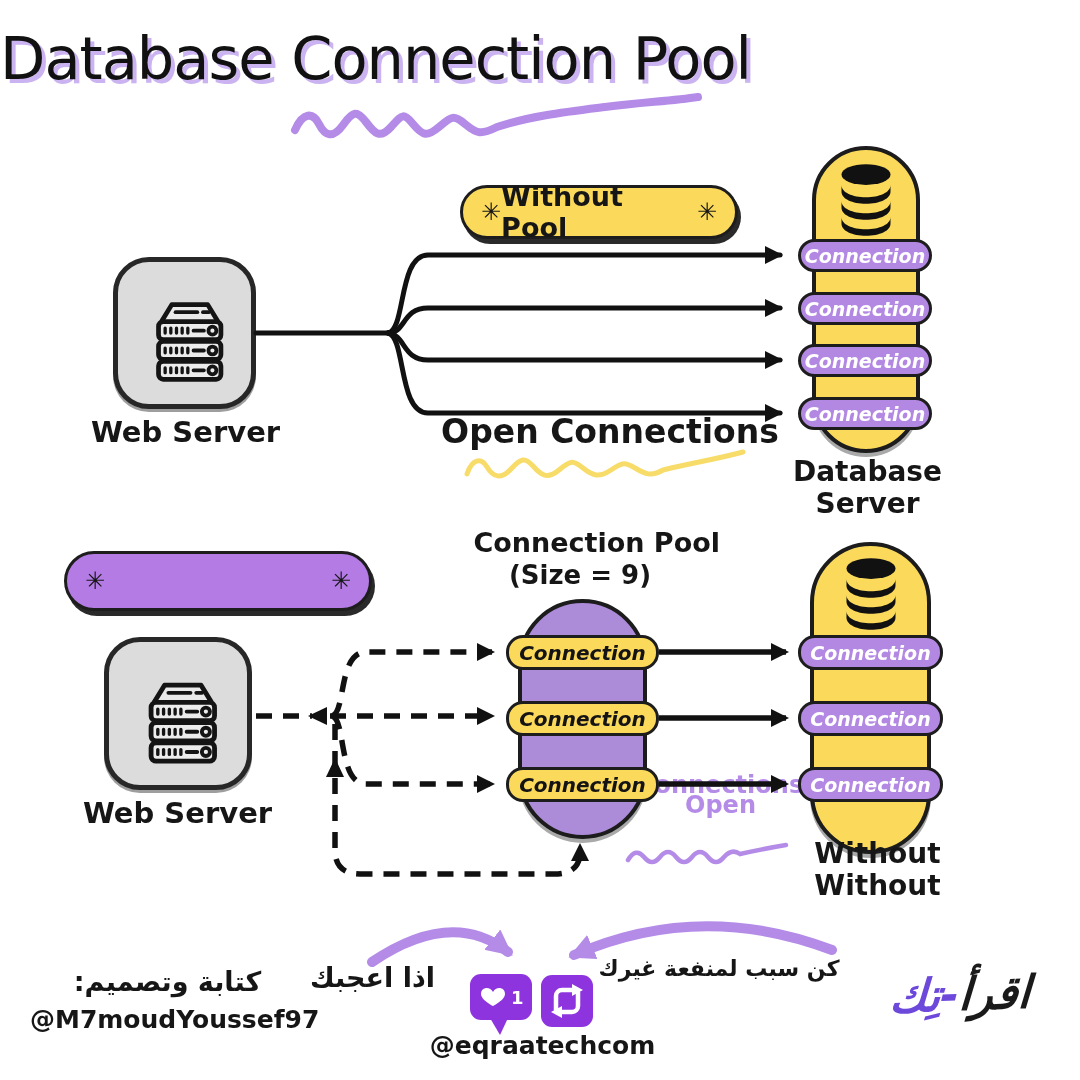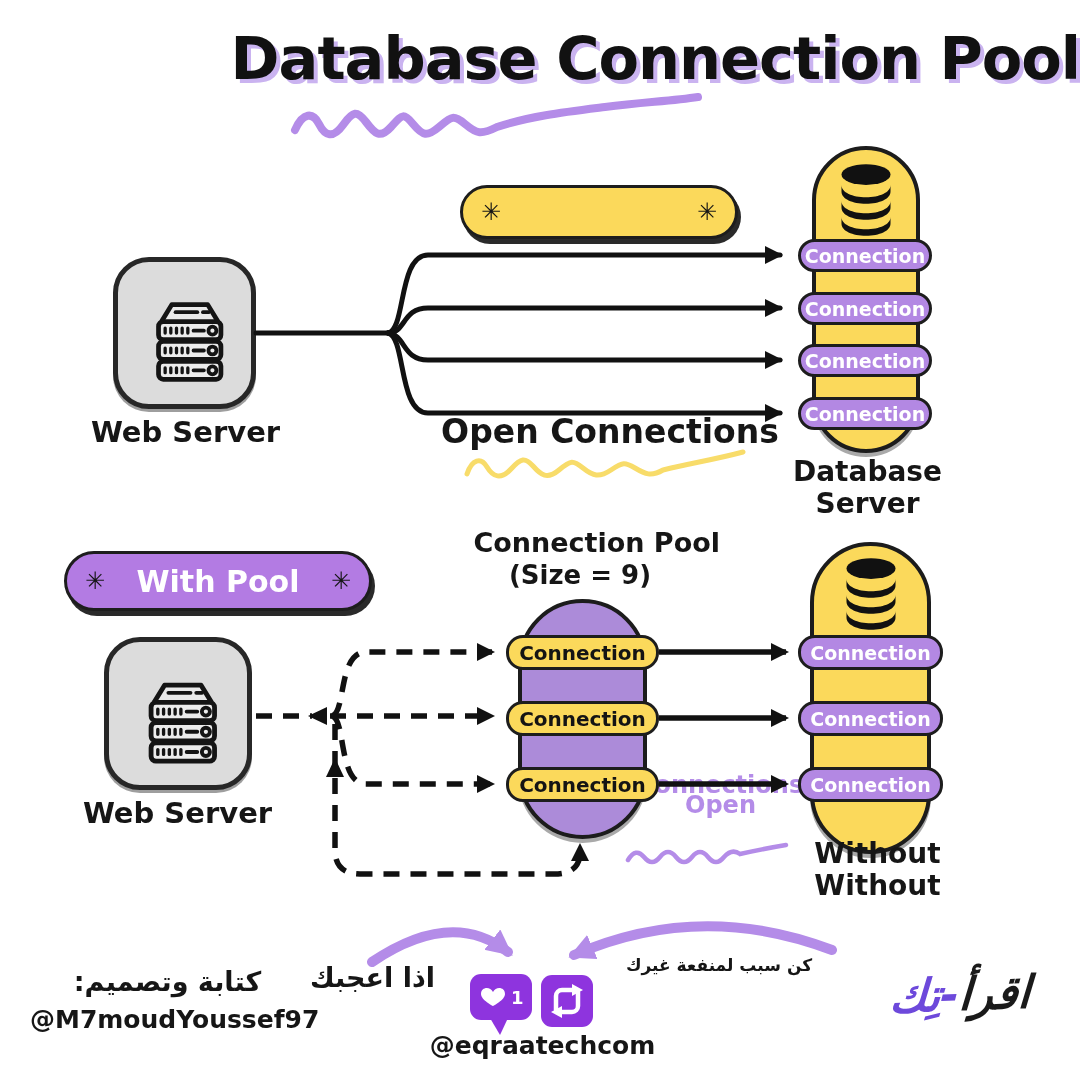--- a/index.html
+++ b/index.html
@@ -4,22 +4,22 @@
 <style>
   html,body{margin:0;padding:0;}
   body{
     width:1080px;height:1080px;position:relative;background:#ffffff;
     font-family:"DejaVu Sans",sans-serif;color:#1a1a1a;overflow:hidden;
   }
   .abs{position:absolute;}
   .lbl{font-weight:bold;color:#161616;text-align:center;line-height:1.15;}
   
   .title{
-    left:0;top:24px;width:1080px;text-align:right;
-    font-size:59px;font-weight:700;letter-spacing:-1px;color:#111;
+    left:0;top:24px;width:1080px;text-align:left;
+    font-size:59px;font-weight:400;letter-spacing:-1px;color:#111;
     text-shadow:4px 4px 0 #cab3f0;z-index:2;
   }
   
   .hbadge{
     display:flex;align-items:center;justify-content:space-between;
     border:3px solid #1d1d1d;border-radius:30px;
     box-shadow:3px 5px 0 #2a2a2a;z-index:4;padding:0 18px;box-sizing:border-box;
   }
   .hbadge .ast{font-size:24px;color:#151515;font-weight:bold;}
   .badge-without{left:460px;top:185px;width:278px;height:54px;background:#FBD95B;}
@@ -37,41 +37,42 @@
     background:#FBD95B;border:4px solid #1c1c1c;border-radius:70px;
     z-index:1;box-sizing:border-box;box-shadow:0 4px 0 rgba(40,40,40,0.4);
   }
   .pool-pill{
     background:#AC8BD9;border:4px solid #1c1c1c;border-radius:75px;
     z-index:1;box-sizing:border-box;box-shadow:0 4px 0 rgba(40,40,40,0.4);
   }
   
   .conn{
     border:3px solid #1d1d1d;border-radius:17px;display:flex;align-items:center;
-    justify-content:center;font-weight:bold;z-index:4;box-sizing:border-box;
+    justify-content:center;font-weight:bold;z-index:4;box-sizing:border-box;font-style:italic;
   }
   .conn.purple{background:#B388E3;color:#ffffff;font-size:19px;}
   .conn.yellow{background:#FBD95B;color:#141414;font-size:20px;}
   .purple-text{color:#B48CE8;}
   #connectors{left:0;top:0;z-index:3;pointer-events:none;}
   .footer-icon{z-index:4;}
   .logo{
     font-weight:800;font-style:italic;font-size:45px;letter-spacing:0px;
     transform:rotate(-2deg) skewX(-5deg);text-align:center;z-index:2;
   }
   .logo .p2{color:#6D49DB;}
   .arabic{direction:rtl;}
 </style>
 </head>
 <body>
 
 <div class="abs title">Database Connection Pool</div>
 
 <div class="abs hbadge badge-without">
   <span class="ast">✳</span>
+  <span class="btxt">Without Pool</span>
   <span class="ast">✳</span>
 </div>
 
 <div class="abs server-box" style="left:113px;top:257px;width:143px;height:152px;">
   <svg width="104" height="100" viewBox="0 0 110 104">
     <path d="M30 40 L41 22 H79 L90 40" fill="#e9e9e9" stroke="#141414" stroke-width="5" stroke-linejoin="round"></path>
     <line x1="45" y1="30" x2="68" y2="30" stroke="#141414" stroke-width="4" stroke-linecap="round"></line>
     <line x1="74" y1="30" x2="80" y2="30" stroke="#141414" stroke-width="4" stroke-linecap="round"></line>
     <g fill="#ececec" stroke="#141414" stroke-width="5">
       <rect x="27" y="40" width="66" height="19" rx="5"></rect>
@@ -106,21 +107,20 @@
 <div class="abs conn purple" style="left:798px;top:239px;width:134px;height:33px;">Connection</div>
 <div class="abs conn purple" style="left:798px;top:292px;width:134px;height:33px;">Connection</div>
 <div class="abs conn purple" style="left:798px;top:344px;width:134px;height:33px;">Connection</div>
 <div class="abs conn purple" style="left:798px;top:397px;width:134px;height:33px;">Connection</div>
 
 <div class="abs lbl" style="left:430px;top:413px;width:360px;font-size:33px;z-index:2;">Open Connections</div>
 <div class="abs lbl" style="left:755px;top:456px;width:225px;font-size:28px;z-index:2;">Database Server</div>
 
 <div class="abs hbadge badge-with">
   <span class="ast">✳</span>
-  <span class="btxt">With Pool</span>
   <span class="ast">✳</span>
 </div>
 
 <div class="abs lbl" style="left:440px;top:527px;width:280px;font-size:27px;z-index:2;text-align:right;">Connection Pool</div>
 <div class="abs lbl" style="left:440px;top:561px;width:280px;font-size:26px;z-index:2;">(Size = 9)</div>
 
 <div class="abs server-box" style="left:104px;top:637px;width:148px;height:153px;">
   <svg width="106" height="100" viewBox="0 0 110 104">
     <path d="M30 40 L41 22 H79 L90 40" fill="#e9e9e9" stroke="#141414" stroke-width="5" stroke-linejoin="round"></path>
     <line x1="45" y1="30" x2="68" y2="30" stroke="#141414" stroke-width="4" stroke-linecap="round"></line>
@@ -207,21 +207,21 @@
     <path d="M659 784 H 786" marker-end="url(#arr)"></path>
   </g>
 
   <path d="M628 860 q8 -13 16 -3 q8 10 16 0 q8 -10 16 0 q8 10 16 0 q8 -10 16 0 q8 10 16 0 q8 -9 16 -3 q22 -5 46 -9" fill="none" stroke="#B48CE8" stroke-width="4.5" stroke-linecap="round"></path>
 
   <path d="M372 962 Q 452 908 508 952" fill="none" stroke="#B48CE8" stroke-width="10" stroke-linecap="round" marker-end="url(#parr)"></path>
   <path d="M832 950 Q 700 900 574 955" fill="none" stroke="#B48CE8" stroke-width="10" stroke-linecap="round" marker-end="url(#parr)"></path>
 </svg>
 
 <div class="abs lbl arabic" style="left:295px;top:962px;width:155px;font-size:27px;z-index:2;">اذا اعجبك</div>
-<div class="abs lbl arabic" style="left:588px;top:956px;width:262px;font-size:17px;z-index:2;">كن سبب لمنفعة غيرك</div>
+<div class="abs lbl arabic" style="left:588px;top:956px;width:262px;font-size:22px;z-index:2;">كن سبب لمنفعة غيرك</div>
 
 <svg class="abs footer-icon" style="left:466px;top:972px;" width="70" height="66" viewBox="0 0 70 66">
   <rect x="4" y="2" width="62" height="46" rx="11" fill="#8E34DE"></rect>
   <polygon points="24,46 34,63 42,46" fill="#8E34DE"></polygon>
   <path d="M27 20 c-3 -6 -12 -5 -12 2 c0 6 12 12 12 12 c0 0 12 -6 12 -12 c0 -7 -9 -8 -12 -2 z" fill="#ffffff"></path>
   <text x="45" y="32" font-size="18" font-weight="bold" fill="#ffffff" font-family="DejaVu Sans, sans-serif">1</text>
 </svg>
 
 <svg class="abs footer-icon" style="left:540px;top:974px;" width="54" height="54" viewBox="0 0 54 54">
   <rect x="1" y="1" width="52" height="52" rx="11" fill="#8E34DE"></rect>

